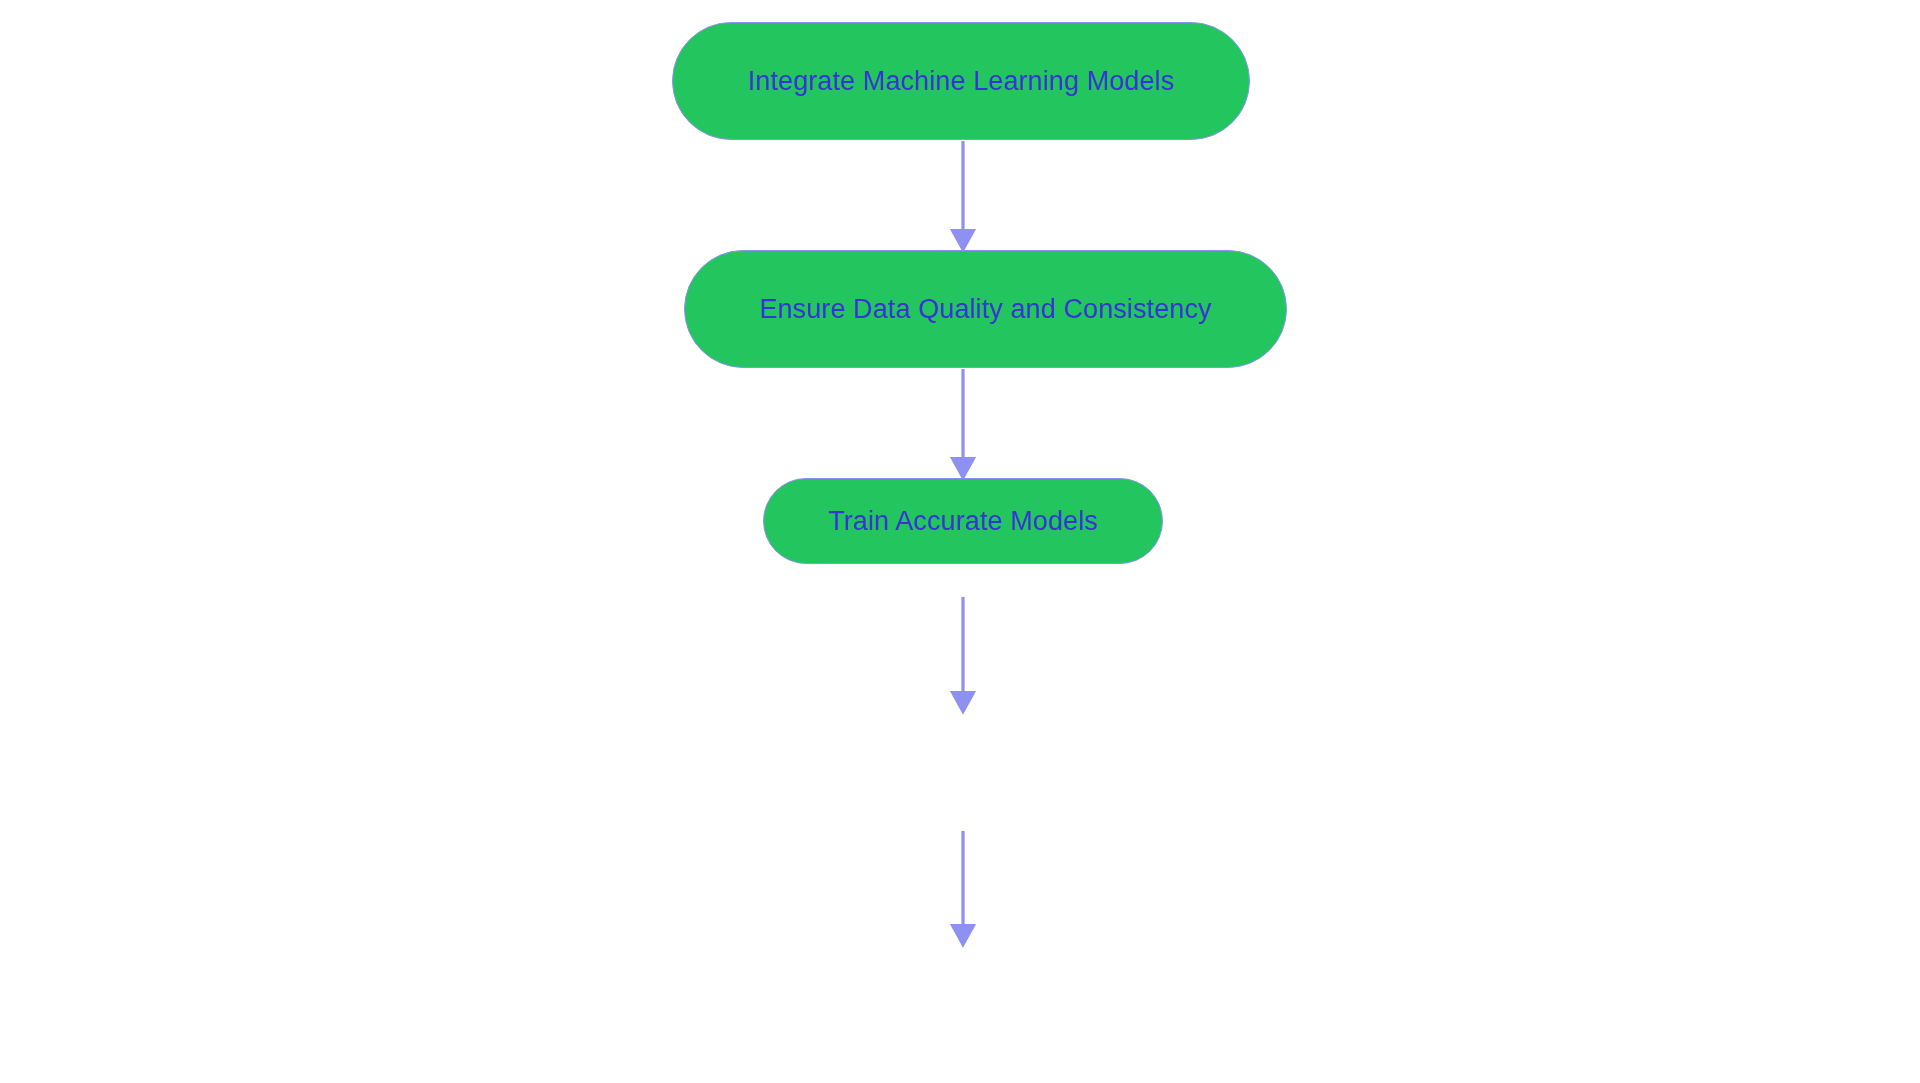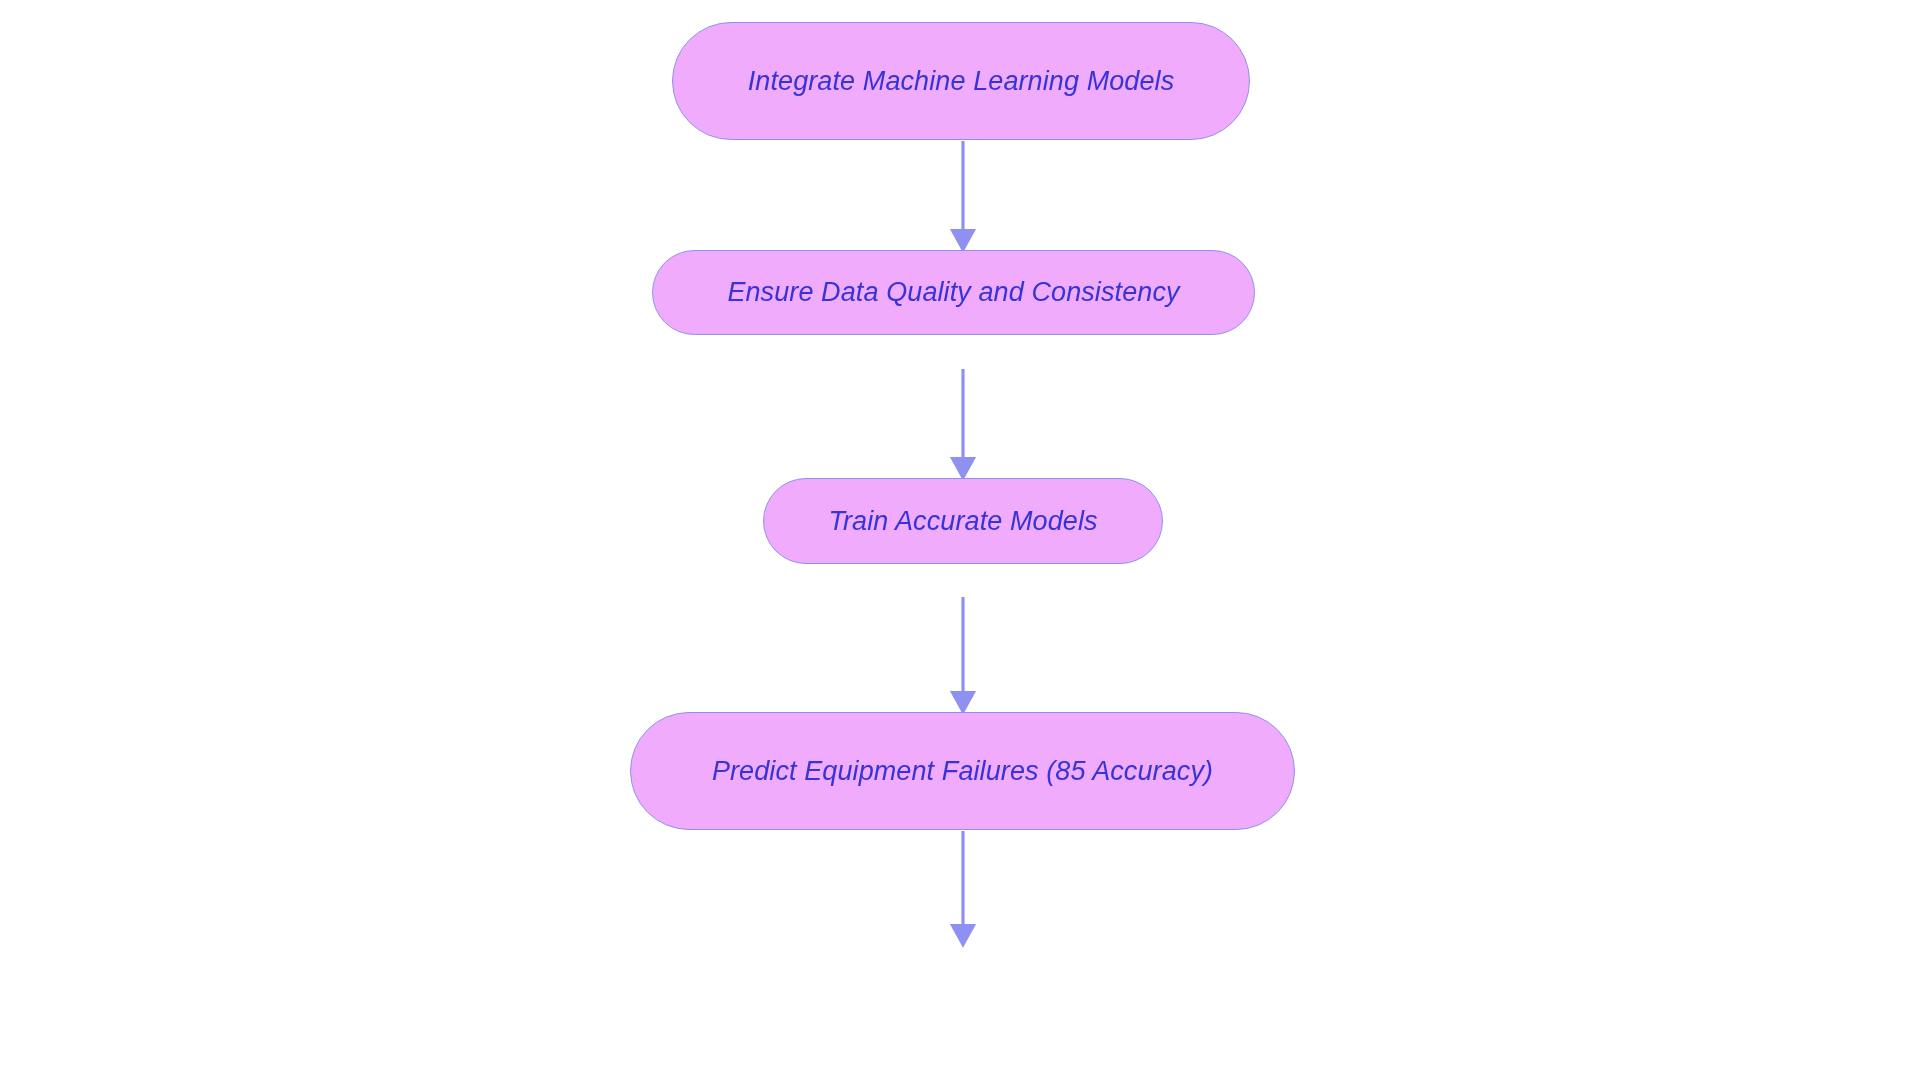--- a/index.html
+++ b/index.html
@@ -29,40 +29,39 @@
     width: 1920px;
     height: 1083px;
   }
 
   .node {
     position: absolute;
     box-sizing: border-box;
     display: flex;
     align-items: center;
     justify-content: center;
-    background: #f0abfc;
+    background: #22c55e;
     border: 1.6px solid #8e91f2;
     border-radius: 60px;
     color: #3833d6;
     font-size: 27px;
     font-weight: 400;
     letter-spacing: 0.1px;
     white-space: nowrap;
     line-height: 1;
-    font-style: italic;
   }
 
   .node-label {
     display: block;
     padding: 0 10px;
   }
 
   
   #node-0 { left: 672px; top: 22px;  width: 578px; height: 118px; }
-  #node-1 { left: 652px; top: 250px; width: 603px; height: 85px; }
+  #node-1 { left: 684px; top: 250px; width: 603px; height: 118px; }
   #node-2 { left: 763px; top: 478px; width: 400px; height: 86px; }
   #node-3 { left: 630px; top: 712px; width: 665px; height: 118px; }
   #node-4 { left: 598px; top: 945px; width: 730px; height: 118px; }
 </style>
 </head>
 <body>
 
 <div id="flow-canvas">
 
   <svg class="flow-svg" viewBox="0 0 1920 1083" aria-hidden="true">
@@ -86,18 +85,15 @@
   </div>
 
   <div class="node" id="node-1">
     <span class="node-label">Ensure Data Quality and Consistency</span>
   </div>
 
   <div class="node" id="node-2">
     <span class="node-label">Train Accurate Models</span>
   </div>
 
-  <div class="node" id="node-3">
-    <span class="node-label">Predict Equipment Failures (85 Accuracy)</span>
-  </div>
 
 
 </div>
 
 </body></html>

